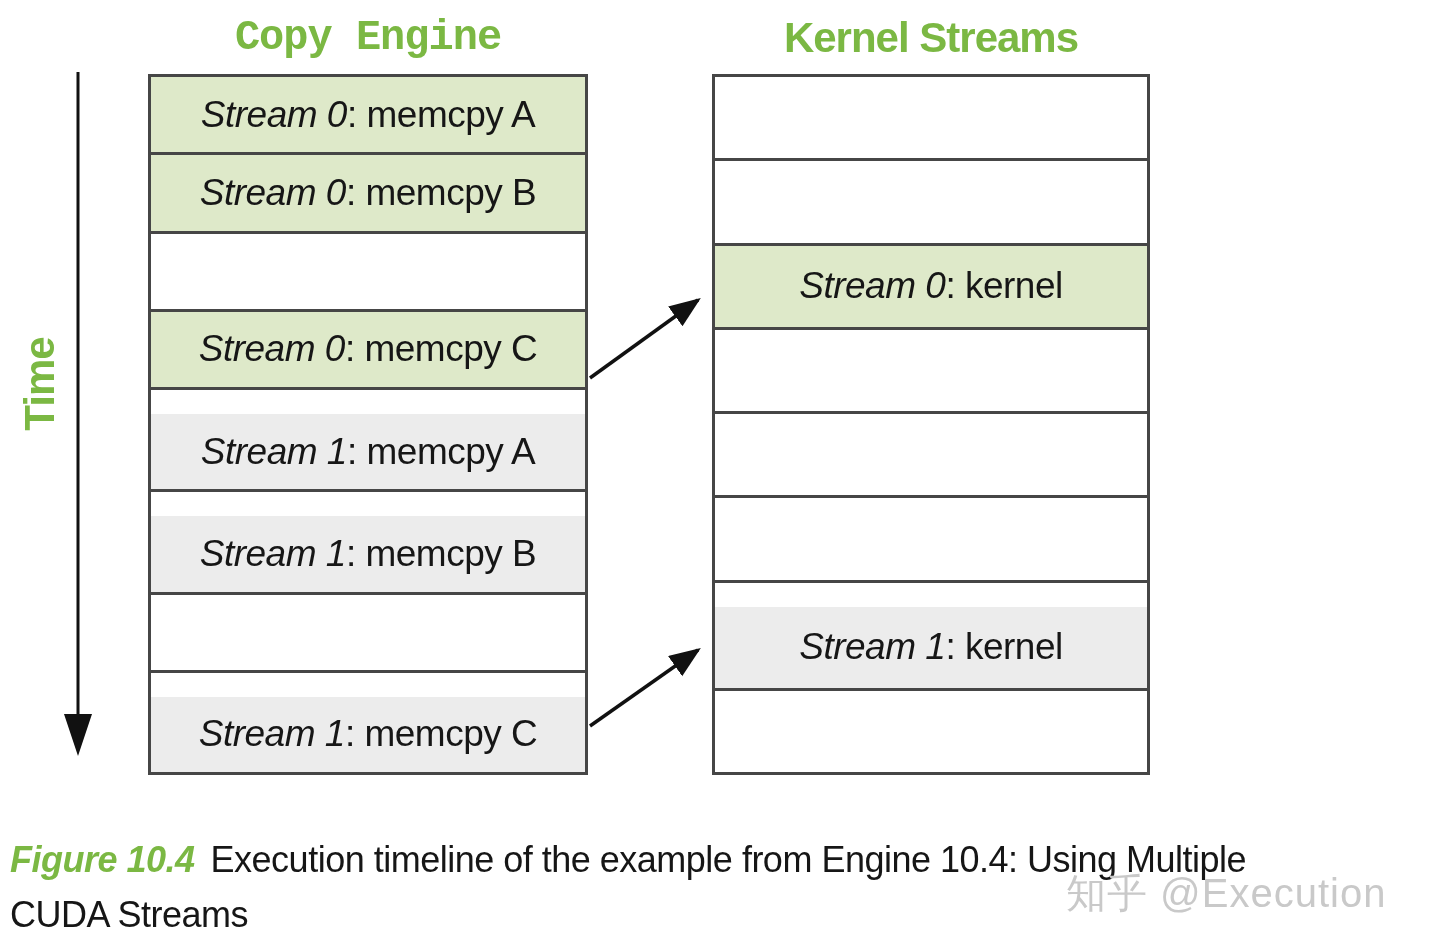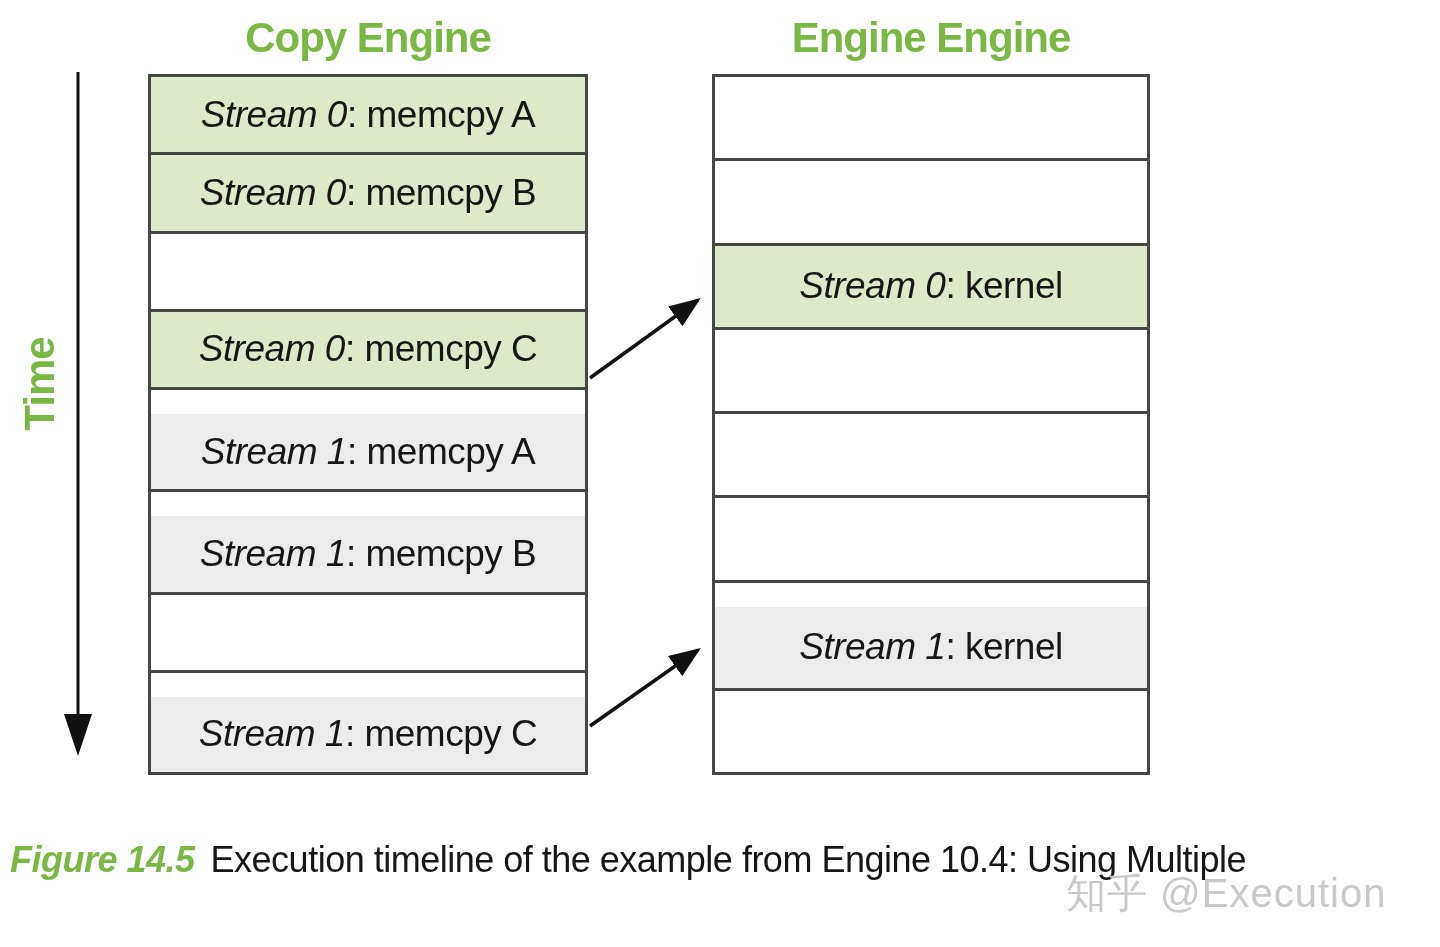--- a/index.html
+++ b/index.html
@@ -22,21 +22,21 @@
   .col-title{
     position:absolute;
     top:14px;
     font-size:42px;
     font-weight:bold;
     color:var(--accent-green);
     text-align:center;
     letter-spacing:-1px;
     white-space:nowrap;
   }
-  .col-title.copy{left:148px;width:440px;}
+  .col-title.copy{left:148px;width:440px;font-family:Liberation Mono, monospace;}
   .col-title.kernel{left:712px;width:438px;}
 
   .engine-box{
     position:absolute;
     top:74px;
     height:701px;
     border:3px solid var(--border);
     display:flex;
     flex-direction:column;
     background:#fff;
@@ -102,21 +102,21 @@
     font-size:40px;
     color:var(--watermark);
     letter-spacing:1px;
     white-space:nowrap;
   }
 </style>
 </head>
 <body>
 
 <div class="col-title copy">Copy Engine</div>
-<div class="col-title kernel">Engine Engine</div>
+<div class="col-title kernel">Kernel Streams</div>
 
 <div class="time-label">Time</div>
 
 <svg class="overlay" width="1440" height="947" viewBox="0 0 1440 947" xmlns="http://www.w3.org/2000/svg">
   <defs>
     <marker id="ah" markerWidth="11" markerHeight="9" refX="8" refY="3.5" orient="auto" markerUnits="strokeWidth">
       <path d="M0,0 L9,3.5 L0,7 Z" fill="#111111"></path>
     </marker>
   </defs>
   <line x1="78" y1="72" x2="78" y2="716" stroke="#111111" stroke-width="3"></line>
@@ -189,16 +189,17 @@
     <span class="stream-name">Stream 1</span>
       <span class="task-name">: kernel</span>
   </div>
   <div class="row" data-fill="white">
     <span class="stream-name"></span>
       <span class="task-name"></span>
   </div>
 </div>
 
 <div class="caption">
-  <span class="fig-label">Figure 14.5</span><span>Execution timeline of the example from Engine 10.4: Using Multiple</span><br>
+  <span class="fig-label">Figure 10.4</span><span>Execution timeline of the example from Engine 10.4: Using Multiple</span><br>
+  <span>CUDA Streams</span>
 </div>
 
 <div class="watermark">知乎 @Execution</div>
 
 </body></html>

